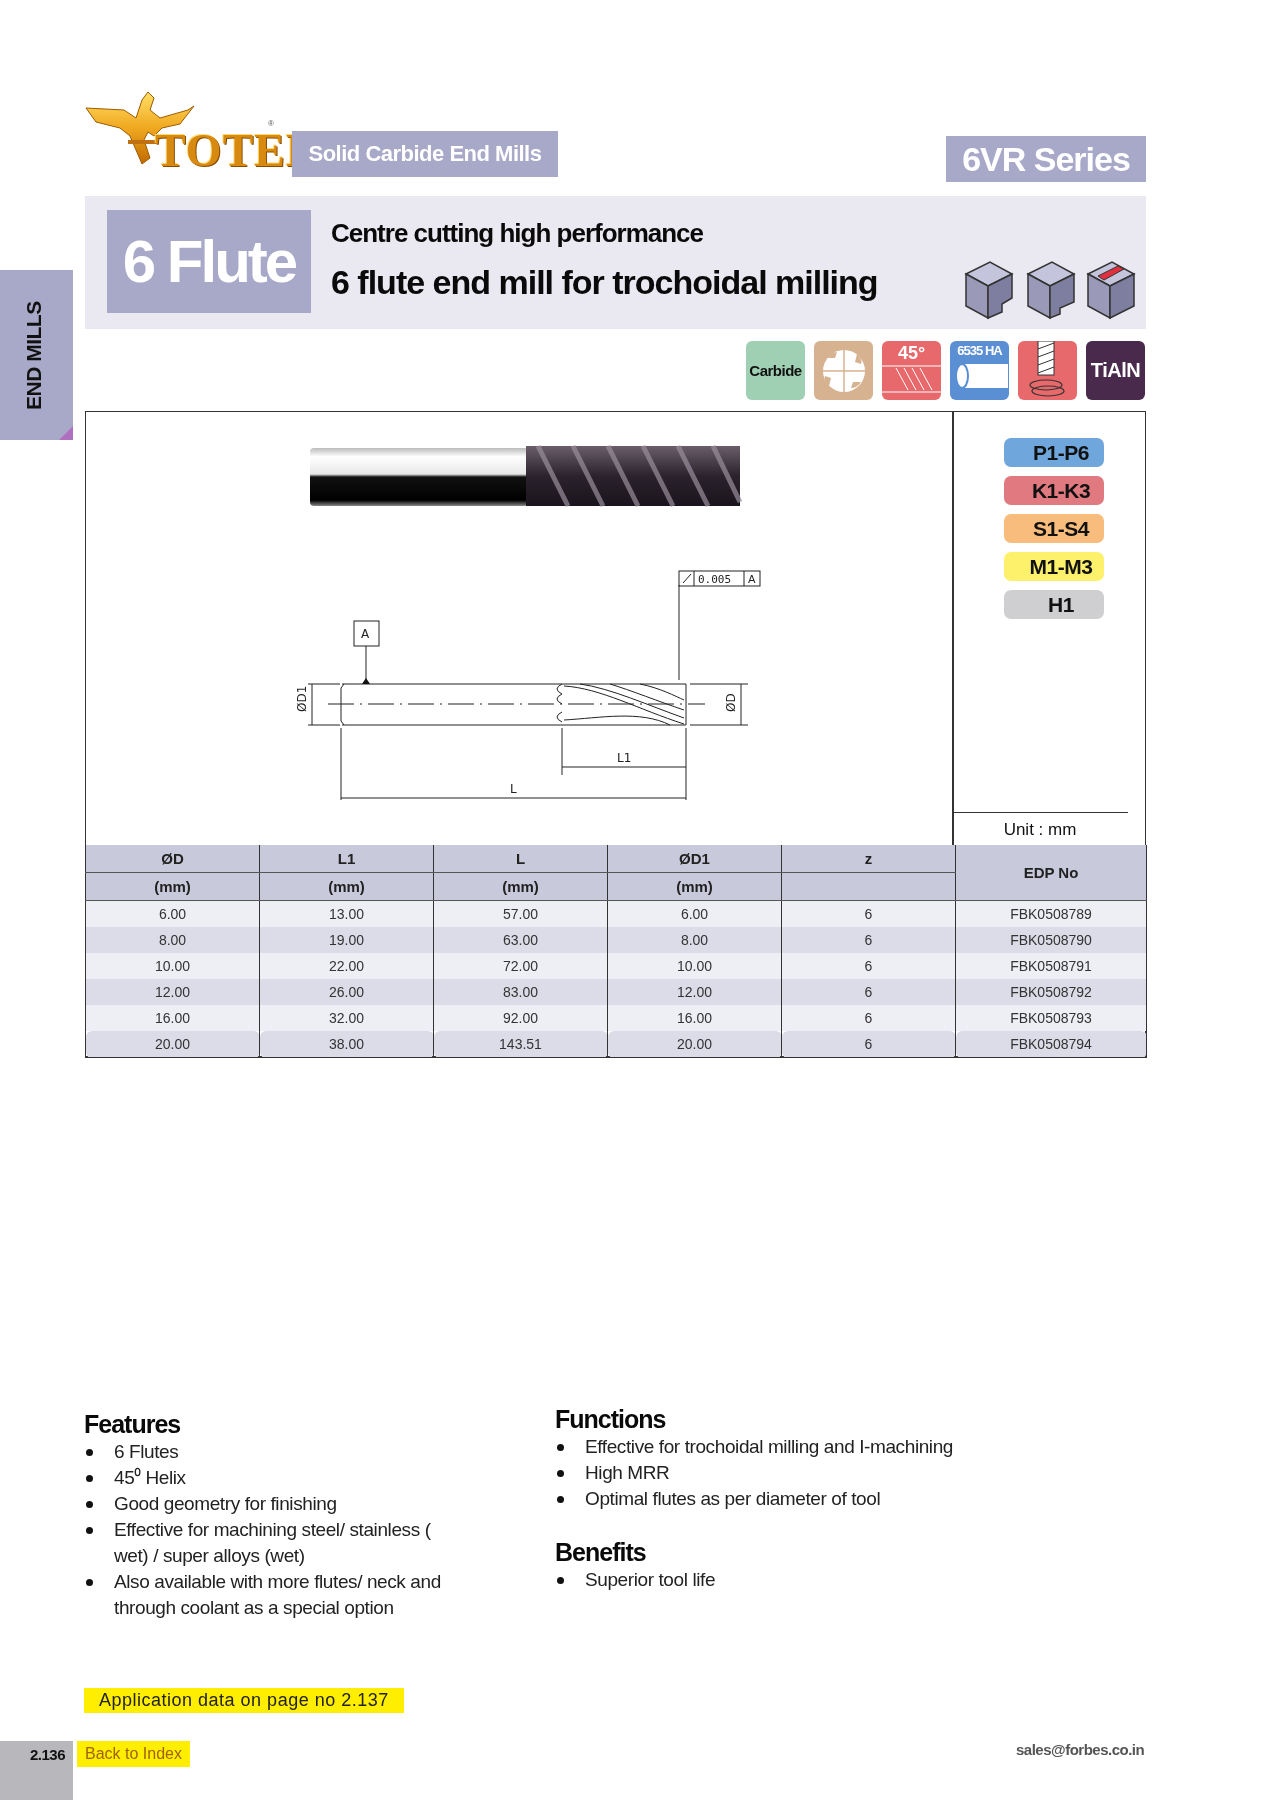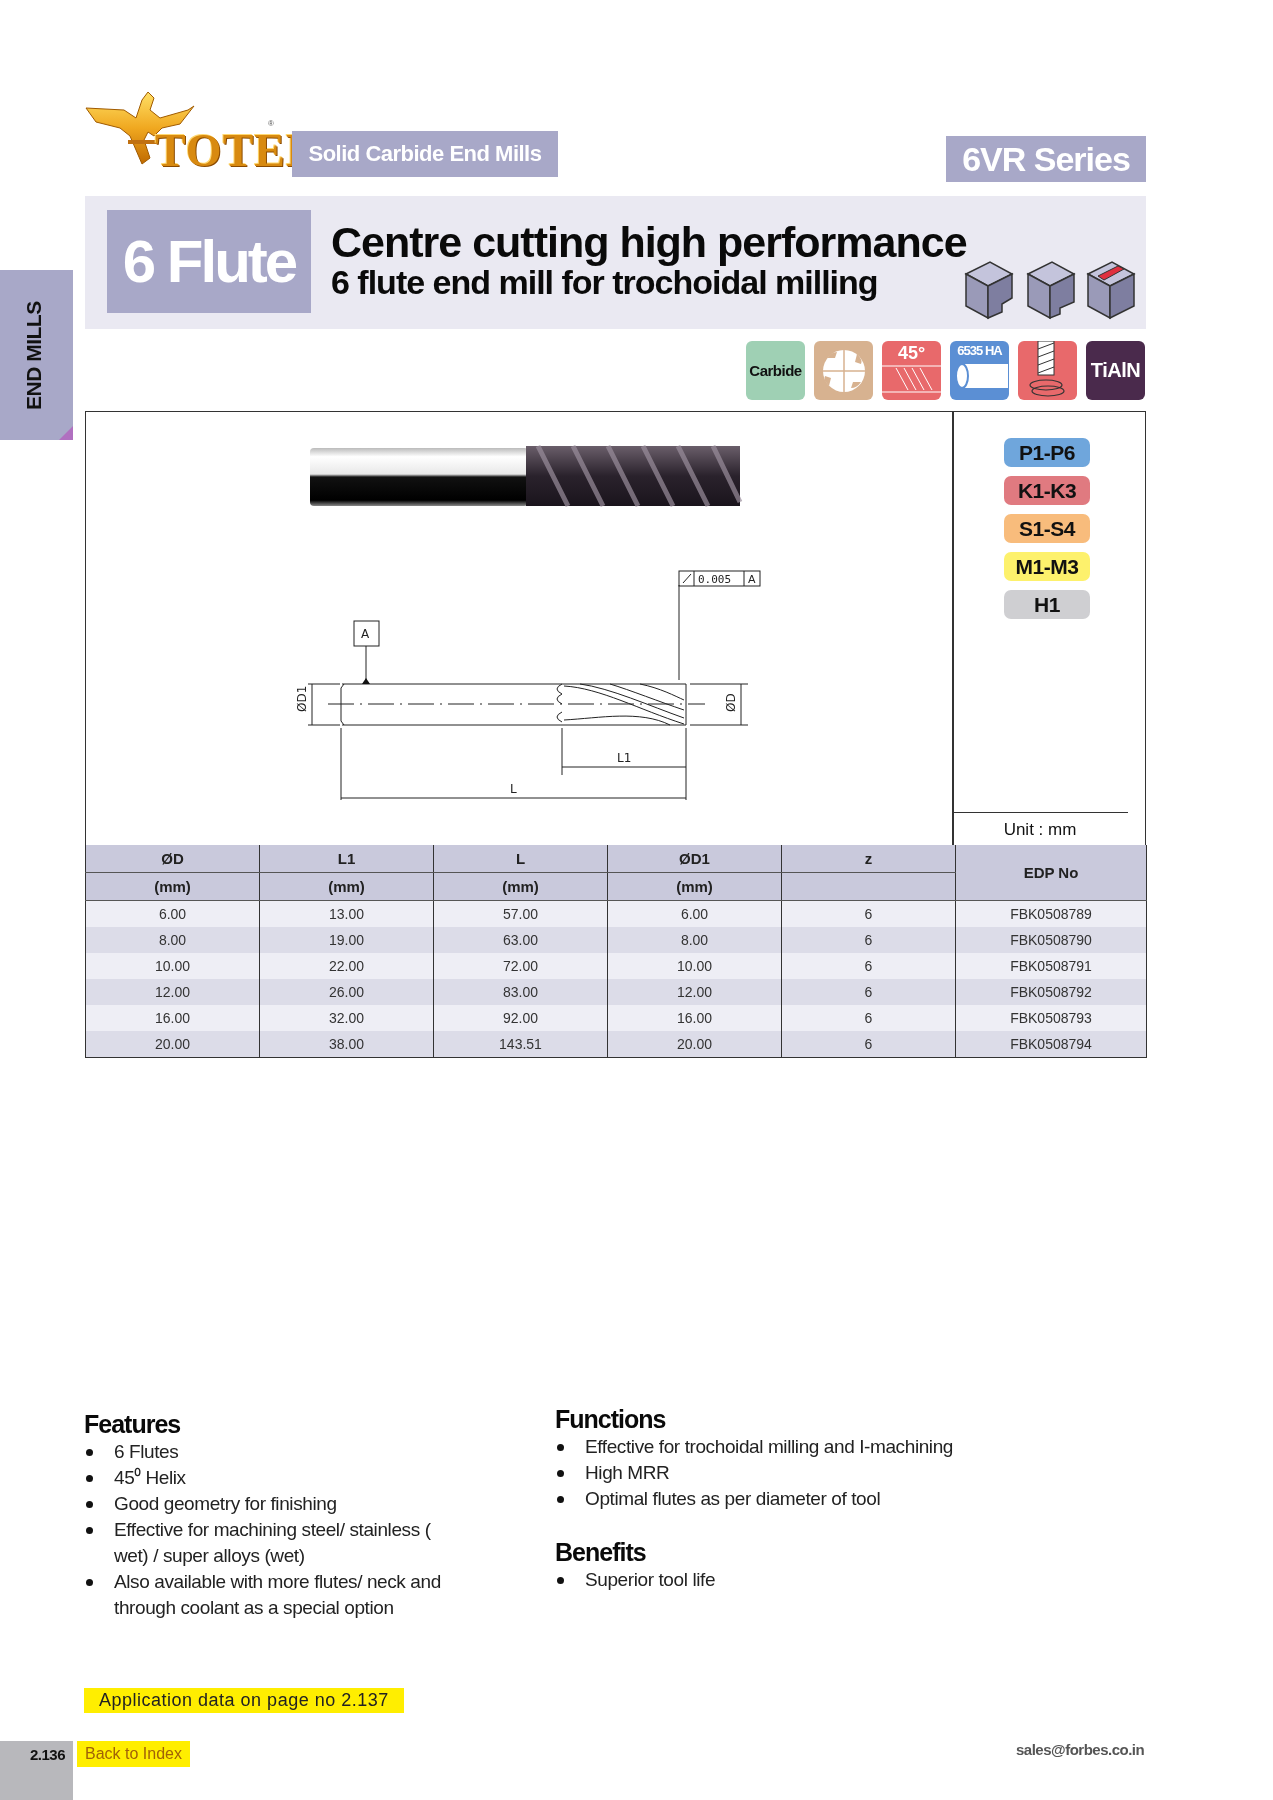--- a/index.html
+++ b/index.html
@@ -17,51 +17,51 @@
   #logo-reg { left:268px; top:119px; font-size:8px; color:#555; }
   #cat-banner { left:292px; top:131px; width:266px; height:46px; background:#a8a8c8; color:#fff;
     display:flex; align-items:center; justify-content:center; font-size:22px; font-weight:bold; letter-spacing:-0.5px; }
   #series-banner { left:946px; top:136px; width:200px; height:46px; background:#a8a8c8; color:#fff;
     display:flex; align-items:center; justify-content:center; font-size:34px; font-weight:bold; letter-spacing:-1px; }
 
   
   #title-block { left:85px; top:196px; width:1061px; height:133px; background:#eae9f2; }
   #flute-box { left:107px; top:210px; width:204px; height:103px; background:#a8a8c8; color:#fff;
     display:flex; align-items:center; justify-content:center; font-size:60px; font-weight:bold; letter-spacing:-3px; }
-  #title-line1 { left:331px; top:218px; font-size:43px; font-weight:bold; letter-spacing:-1px; color:#0a0a0a; }
+  #title-line1 { left:331px; top:218px; font-size:26px; font-weight:bold; letter-spacing:-1px; color:#0a0a0a; }
   #title-line2 { left:331px; top:263px; font-size:34px; font-weight:bold; letter-spacing:-1px; color:#0a0a0a; }
   .block-icon { position:absolute; top:258px; width:54px; height:64px; }
 
   
   #side-tab { left:0; top:270px; width:73px; height:170px; background:#a8a8c8; }
   #side-tab-label { position:absolute; left:22px; top:140px; transform:rotate(-90deg); transform-origin:left top;
     font-size:21px; font-weight:bold; color:#111; white-space:nowrap; letter-spacing:-0.5px; }
   #side-tab-corner { position:absolute; right:0; bottom:0; width:0; height:0;
     border-left:14px solid transparent; border-bottom:14px solid #b070c0; }
 
   
   .prop { position:absolute; top:341px; width:59px; height:59px; border-radius:6px; display:flex;
     align-items:center; justify-content:center; font-weight:bold; overflow:hidden; }
 
   
   #main-box { left:85px; top:411px; width:1061px; height:646px; border:1.5px solid #333; box-sizing:border-box; }
   #material-col { left:952px; top:411px; width:1.5px; height:435px; background:#333; }
   #unit-row { left:952px; top:812px; width:176px; height:34px; border-top:1.5px solid #333; box-sizing:border-box;
     display:flex; align-items:center; justify-content:center; font-size:17px; }
   .mat { position:absolute; left:1004px; width:86px; height:29px; border-radius:7px; display:flex; align-items:center;
-    justify-content:center; font-size:21px; font-weight:bold; letter-spacing:-0.5px; color:#111; }
+    justify-content:center; font-size:21px; font-weight:bold; letter-spacing:-0.5px; color:#111;padding-left:14px; }
 
   
   #spec-table { position:absolute; left:85px; top:845px; width:1061px; border-collapse:collapse; table-layout:fixed; }
   #spec-table th, #spec-table td { border-left:1.5px solid #333; border-right:1.5px solid #333; text-align:center; padding:0; }
   #spec-table th { background:#c9c9dc; font-weight:bold; font-size:15px; height:27px; color:#222; border-bottom:1.5px solid #555; }
   #spec-table td { font-size:14px; height:26px; color:#333; }
   #spec-table tr.odd td { background:#eeeef5; }
   #spec-table tr.even td { background:#dcdce8; }
-  #spec-table tbody tr:last-child td { border-bottom:1.5px solid #333; }
+  #spec-table tbody tr:last-child td { border-bottom:1.5px solid #333;border-radius:6px; }
 
   
   .sec-title { position:absolute; font-size:25px; font-weight:bold; letter-spacing:-1px; color:#0a0a0a; }
   .bullets { position:absolute; margin:0; padding:0; list-style:none; font-size:19px; color:#222; letter-spacing:-0.4px; }
   .bullets li { position:relative; padding-left:30px; line-height:26px; }
   .bullets li::before { content:""; position:absolute; left:2px; top:10px; width:7px; height:7px; border-radius:50%; background:#111; }
 
   #app-data { left:84px; top:1688px; background:#ffee00; font-size:18px; padding:2px 15px; color:#222; letter-spacing:0.5px; }
   #page-num-box { left:0; top:1741px; width:73px; height:59px; background:#b8b8bc; }
   #page-num { left:30px; top:1746px; font-size:15px; font-weight:bold; color:#111; letter-spacing:-0.5px; }

